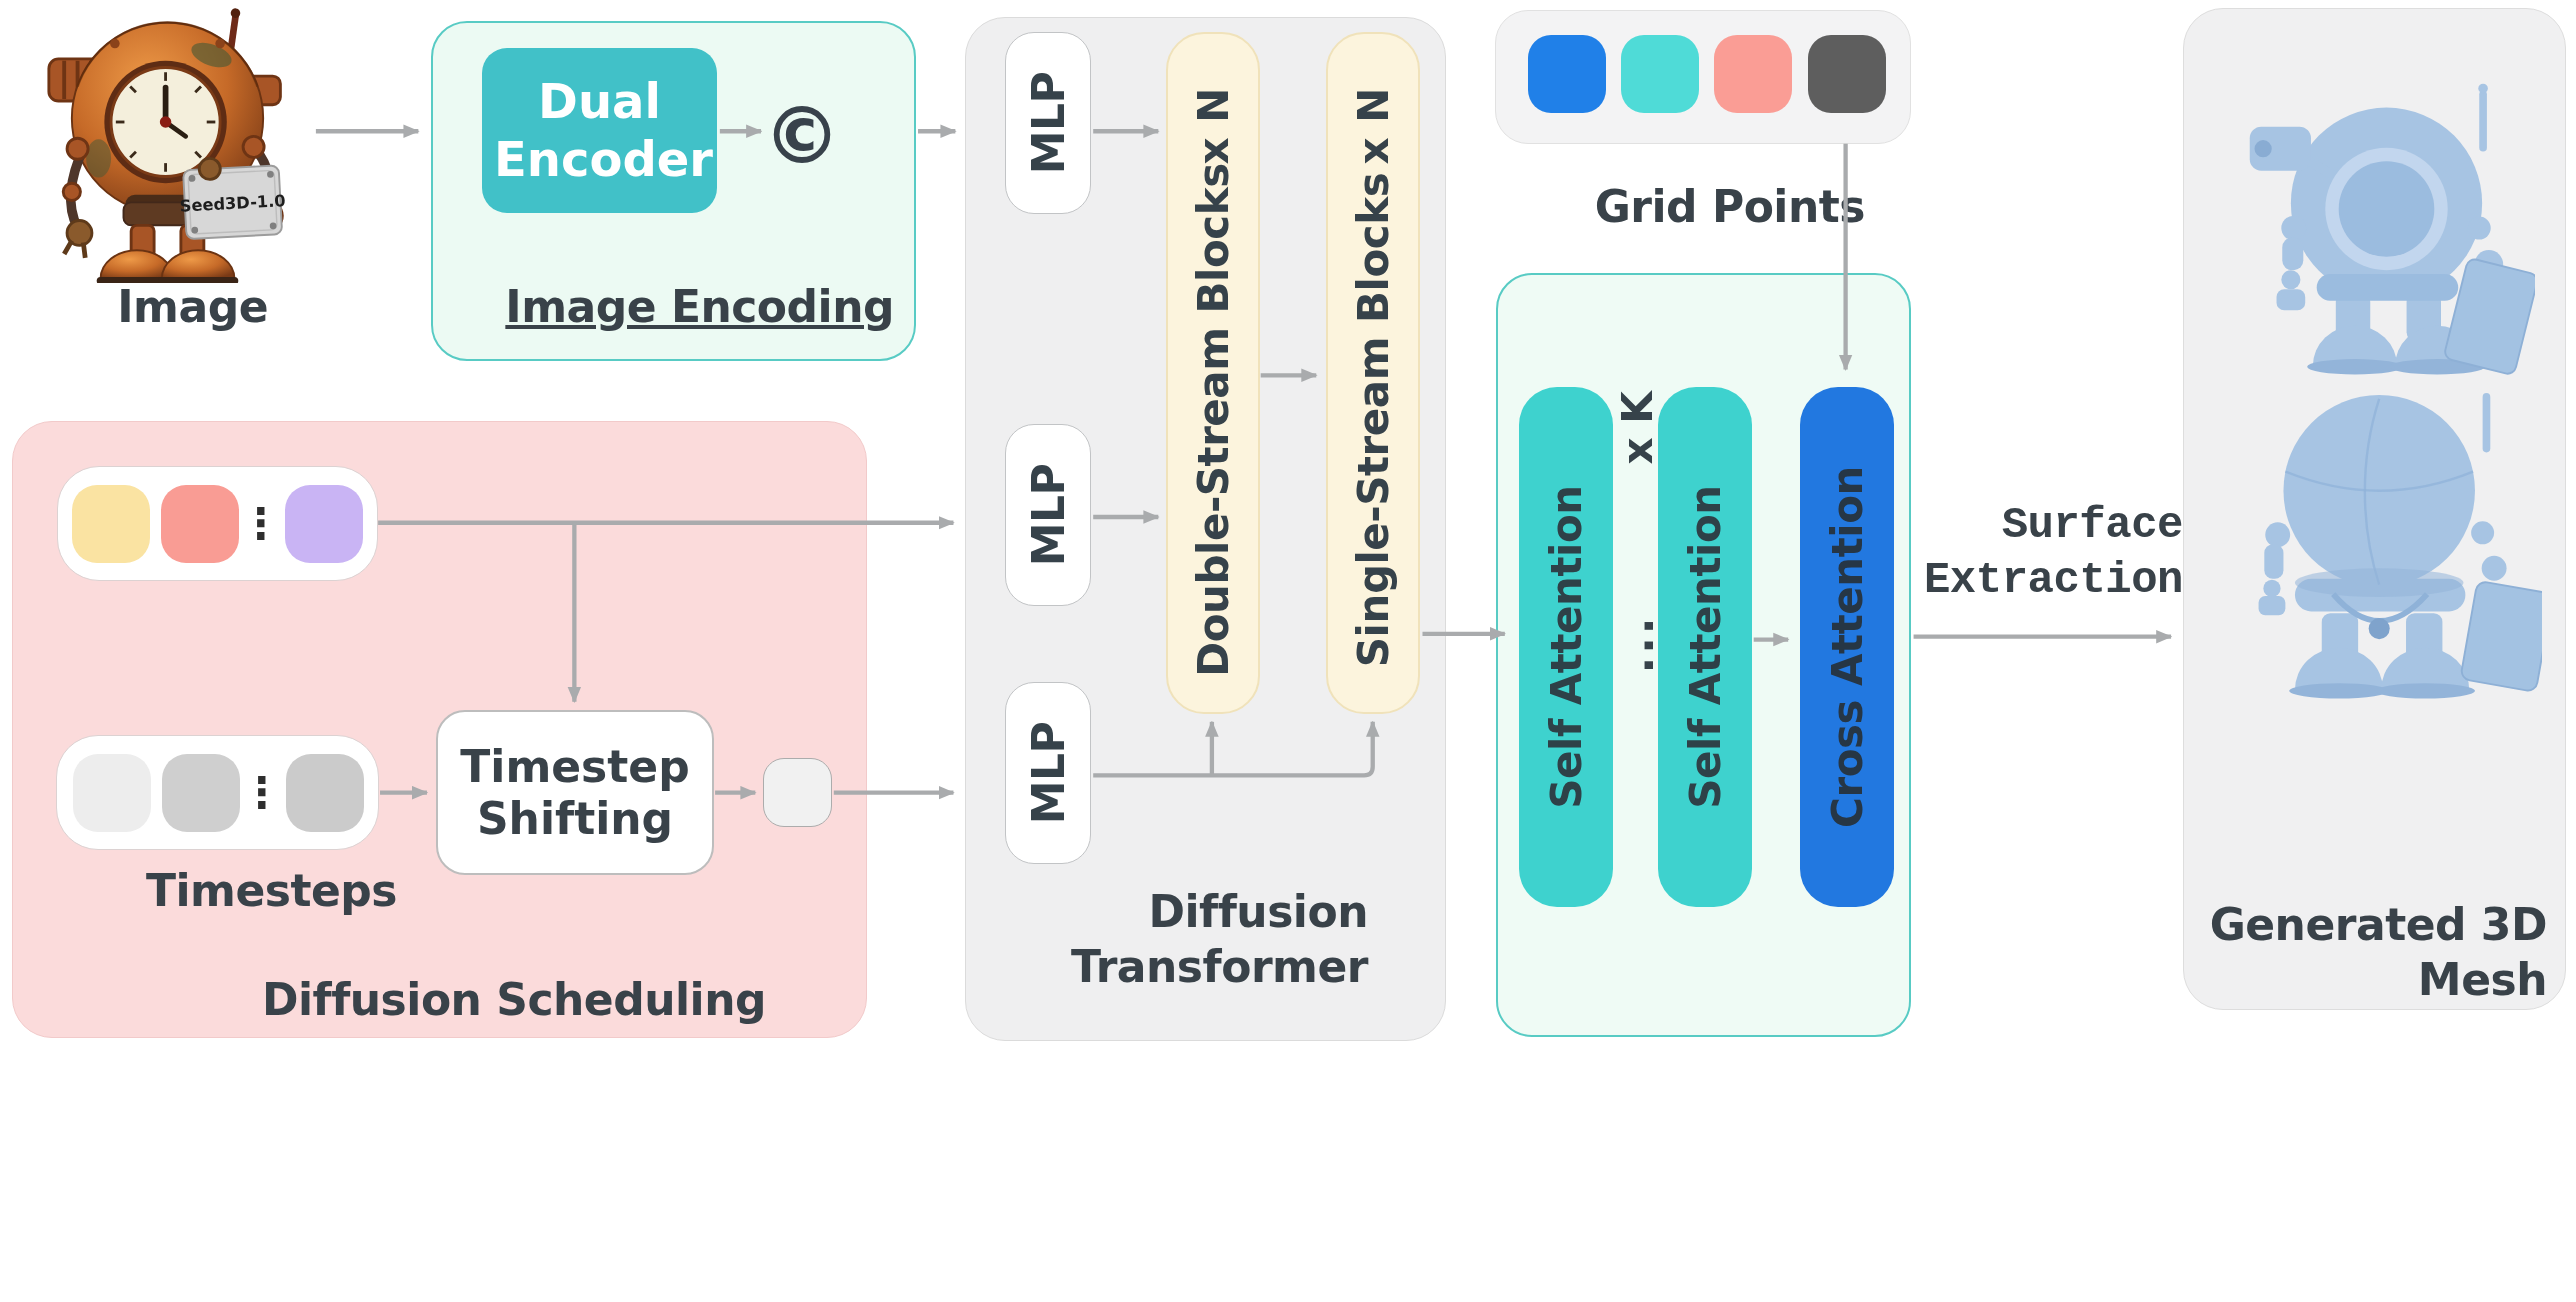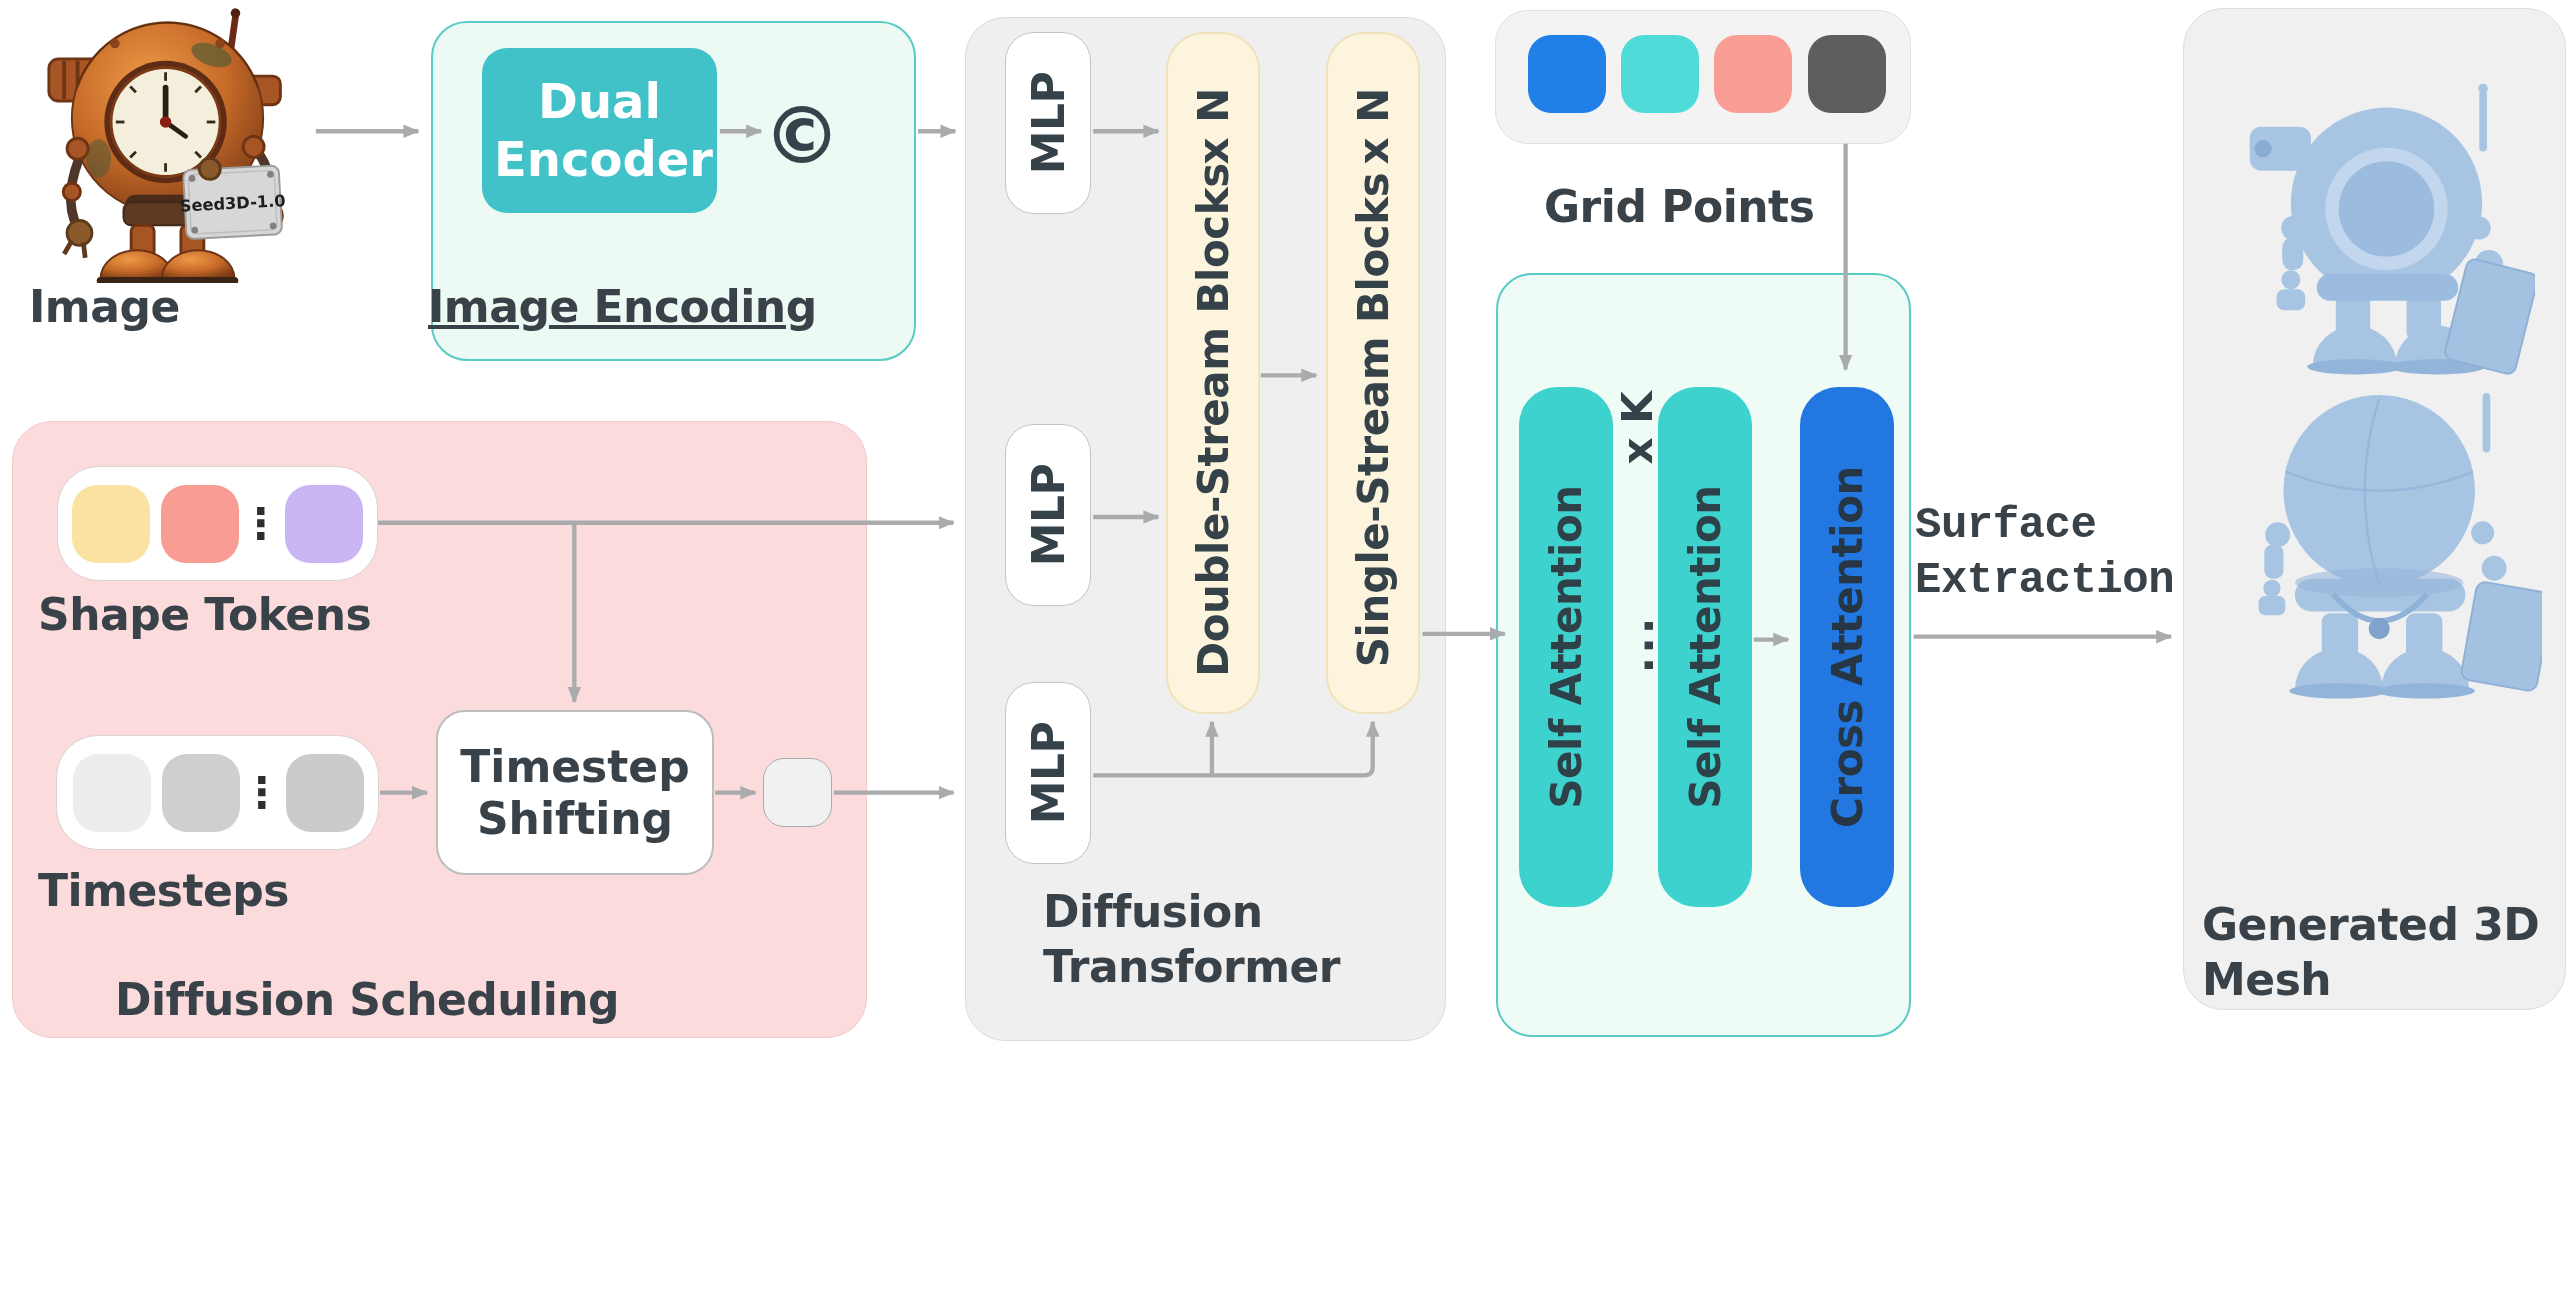--- a/index.html
+++ b/index.html
@@ -1,21 +1,21 @@
 <!DOCTYPE html>
 <html><head>
 <meta charset="utf-8">
 <style>
   * { box-sizing: border-box; margin: 0; padding: 0; }
   body { background: #ffffff; font-family: "DejaVu Sans", "Liberation Sans", sans-serif; }
   #canvas { position: relative; width: 2576px; height: 1303px; background: #ffffff; overflow: hidden; }
 
   .abs { position: absolute; }
   .lbl { position: absolute; color: #394249; font-weight: 600; font-size: 44px;
-         line-height: 1.24; text-align: left; letter-spacing: -0.5px; }
+         line-height: 1.24; text-align: right; letter-spacing: -0.5px; }
   .rot { position: absolute; left: 50%; top: 50%; white-space: nowrap;
          transform: translate(-50%,-50%) rotate(-90deg); color: #36424A;
          font-weight: 600; font-size: 42px; letter-spacing: -0.5px; }
 
   
   .mint-box  { position:absolute; background:#ECFAF3; border:2.4px solid #58CBC4; border-radius:36px; }
   .pink-box  { position:absolute; background:#FBDBDB; border:1.9px solid #F2CACA; border-radius:40px; }
   .gray-box  { position:absolute; background:#EFEFF0; border:1.9px solid #DBDBDB; border-radius:40px; }
   .grid-box  { position:absolute; background:#F3F3F4; border:1.9px solid #E1E1E1; border-radius:33px; }
   .mesh-box  { position:absolute; background:#F0F0F1; border:1.9px solid #DDDDDD; border-radius:40px; }
@@ -134,21 +134,20 @@
   <div class="lbl" style="left:428px; top:280px; width:466px;text-decoration:underline;">Image Encoding</div>
 
   <div class="pink-box" style="left:11.5px; top:421px; width:855px; height:617px;"></div>
 
   <div class="white-pill" style="left:57px; top:466px; width:321px; height:115px;">
     <div class="token" style="left: 14.4px; top: 18px; background: rgb(250, 227, 162);"></div>
     <div class="token" style="left: 103px; top: 18px; background: rgb(249, 156, 148);"></div>
     <div class="vdots" style="left:203px; top:57px;">⋮</div>
     <div class="token" style="left: 227px; top: 18px; background: rgb(201, 180, 244);"></div>
   </div>
-  <div class="lbl" style="left:38px; top:588px; width:359px;">Shape Tokens</div>
 
   <div class="white-pill" style="left:56px; top:735px; width:323px; height:115px;">
     <div class="token" style="left: 16.3px; top: 18px; background: rgb(237, 237, 237);"></div>
     <div class="token" style="left: 105px; top: 18px; background: rgb(207, 207, 207);"></div>
     <div class="vdots" style="left:205px; top:57px;">⋮</div>
     <div class="token" style="left: 229px; top: 18px; background: rgb(203, 203, 203);"></div>
   </div>
   <div class="lbl" style="left:38px; top:864px; width:359px;">Timesteps</div>
 
   <div class="ts-box">

